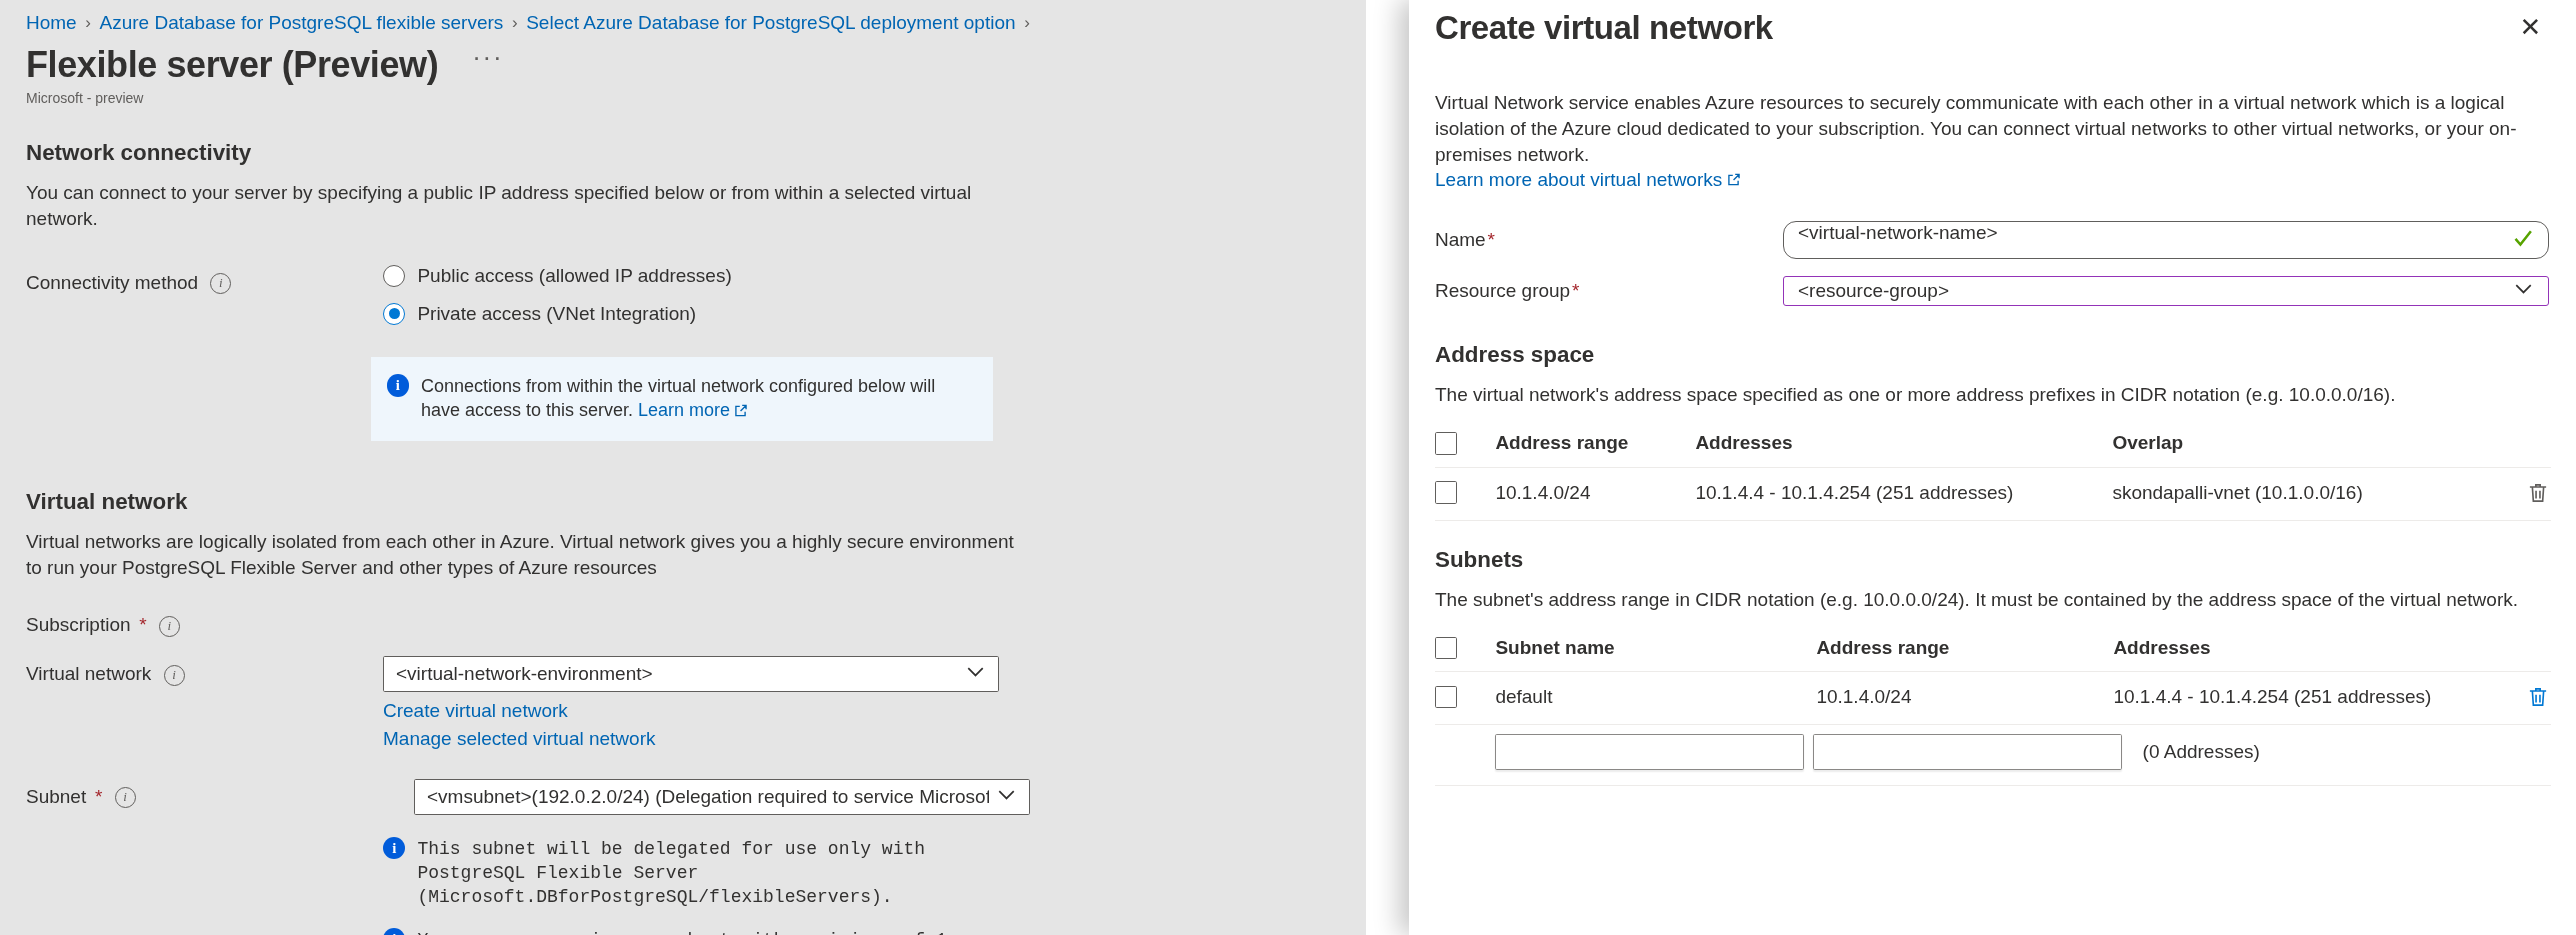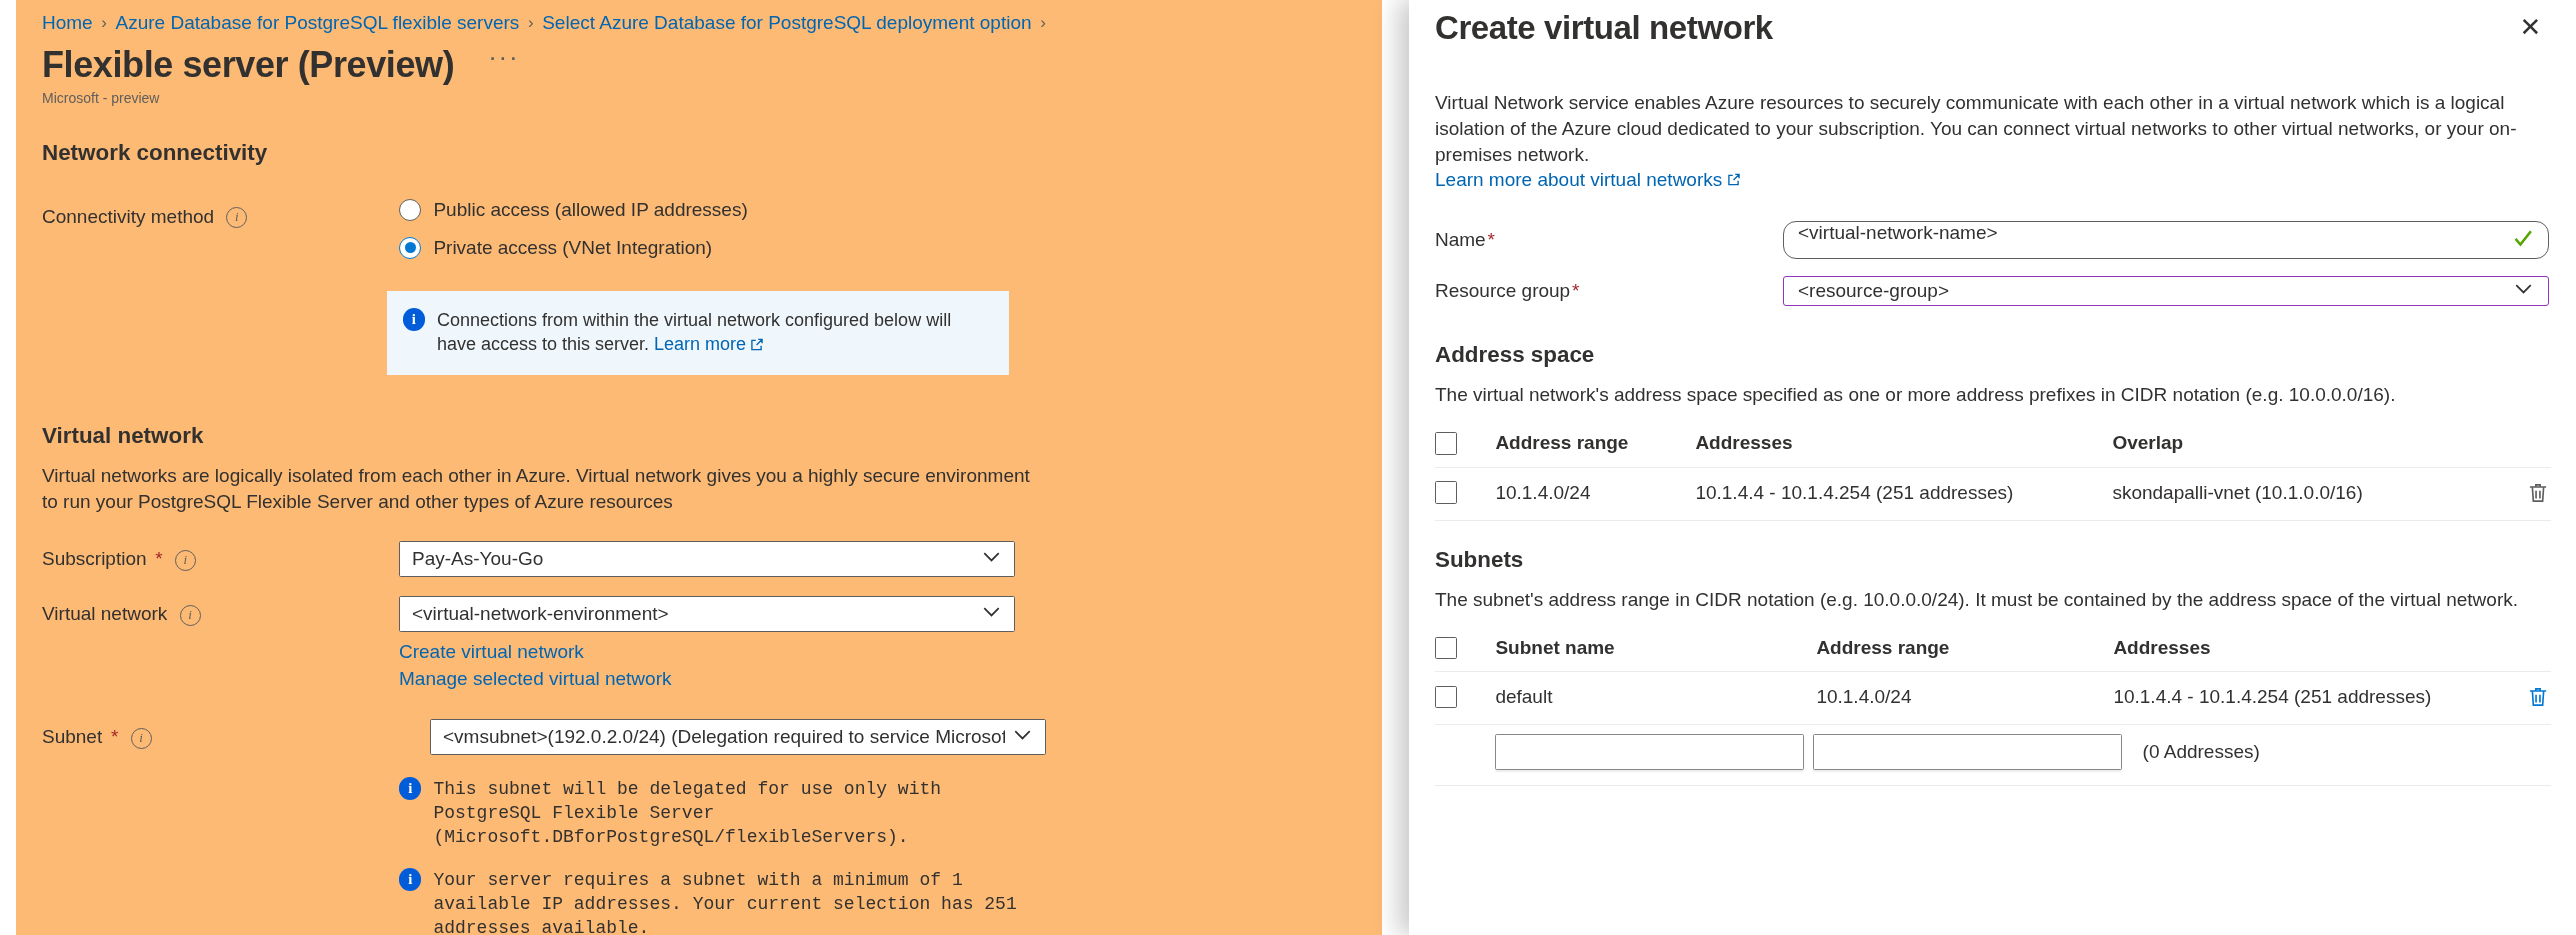--- a/index.html
+++ b/index.html
@@ -1,20 +1,20 @@
 <!DOCTYPE html>
 <html style="font-size:14px"><head>
 <meta charset="utf-8">
 <style>
   * { margin:0; padding:0; box-sizing:border-box; }
   html,body { width:2576px; height:935px; background:#ffffff; overflow:hidden;
     font-family:"Liberation Sans", sans-serif; color:#323130; }
 
   
-  .left-page { position:absolute; left:16px; top:0; width:1366px; height:935px; background:#fdba74; padding:12px 26px 0 26px; }
+  .left-page { position:absolute; left:0; top:0; width:1366px; height:935px; background:#e5e5e5; padding:12px 26px 0 26px; }
 
   .breadcrumb { font-size:19px; display:flex; align-items:center; gap:8.6px; white-space:nowrap; }
   .breadcrumb a { color:#0065b3; text-decoration:none; cursor:pointer; }
   .breadcrumb .sep { color:#605e5c; font-size:17px; }
 
   .page-title-row { display:flex; align-items:flex-start; gap:34px; margin-top:10.3px; }
   .page-title { font-size:36px; font-weight:700; letter-spacing:-0.4px; }
   .more-dots { font-size:26px; color:#605e5c; letter-spacing:1.7px; line-height:1; padding-bottom:8.6px; cursor:pointer; }
   .page-subtitle { margin-top:3.4px; font-size:14px; color:#605e5c; }
 
@@ -110,20 +110,21 @@
     <span class="sep">›</span>
   </div>
 
   <div class="page-title-row">
     <h1 class="page-title">Flexible server (Preview)</h1>
     <span class="more-dots">···</span>
   </div>
   <div class="page-subtitle">Microsoft - preview</div>
 
   <h2 class="section-heading">Network connectivity</h2>
+  <p class="body-text w-left">You can connect to your server by specifying a public IP address specified below or from within a selected virtual network.</p>
 
   <div class="form-row">
     <div class="form-label">
       <span>Connectivity method</span>
       <span class="tip-icon">i</span>
     </div>
     <div class="field-col">
       <div class="radio-row">
         <span class="radio-outer">
             <span class="radio-dot"></span>
@@ -149,28 +150,20 @@
   </div>
 
   <h2 class="section-heading" style="margin-top:48px;">Virtual network</h2>
   <p class="body-text" style="max-width:1000px;">Virtual networks are logically isolated from each other in Azure. Virtual network gives you a highly secure environment to run your PostgreSQL Flexible Server and other types of Azure resources</p>
 
   <div class="form-row" style="margin-top:26px;">
     <div class="form-label">
       <span>Subscription</span>
         <span class="req">*</span>
       <span class="tip-icon">i</span>
-    </div>
-    <div class="field-col">
-      <div class="select-box">
-        <span>Pay-As-You-Go</span>
-        <span class="chev"><svg width="21" height="21" viewBox="0 0 16 16">
-              <path fill="none" stroke="#323130" stroke-width="1.3" d="M2.5 5.5l5.5 5.5 5.5-5.5"></path>
-            </svg></span>
-      </div>
     </div>
   </div>
 
   <div class="form-row tight">
     <div class="form-label">
       <span>Virtual network</span>
       <span class="tip-icon">i</span>
     </div>
     <div class="field-col">
       <div class="select-box">

